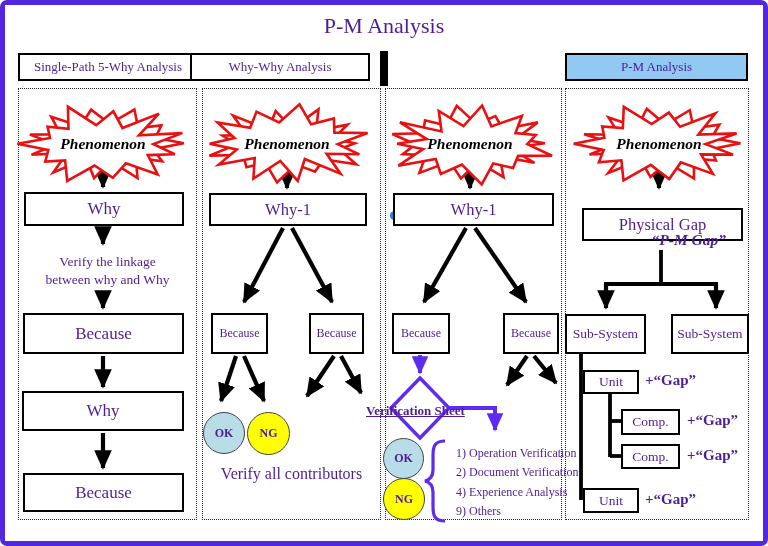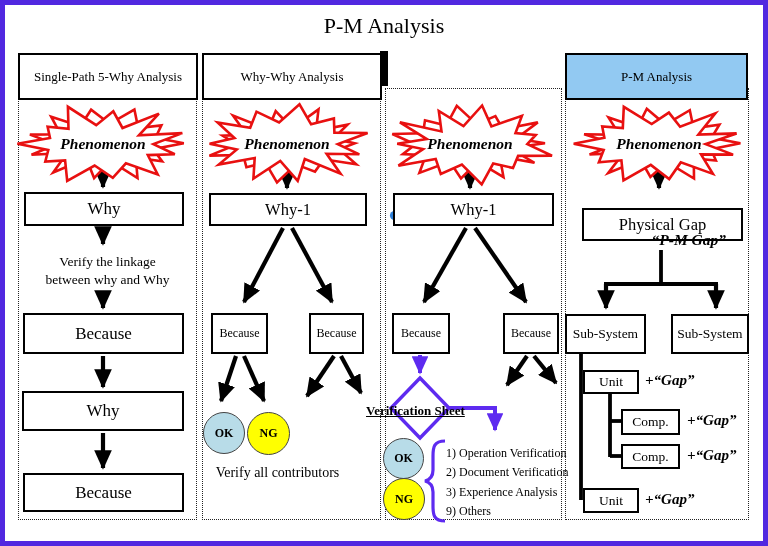--- a/index.html
+++ b/index.html
@@ -1,21 +1,21 @@
 <!DOCTYPE html>
 <html style="--frame-border: #5128e0; --header-highlight: #92c9f2; --starburst-red: #e81010; --flow-purple: #5e2bf0; --ok-fill: #b8dce8; --ng-fill: #ffff00; --annotation-dots: #2e7fd8;"><head>
 <meta charset="utf-8">
 <style>
   html,body{margin:0;padding:0;background:#fff;}
   #stage{position:relative;width:768px;height:546px;background:#fff;
-         font-family:"Liberation Serif","DejaVu Serif",serif;color:#000000;overflow:hidden;}
+         font-family:"Liberation Serif","DejaVu Serif",serif;color:#4c1d95;overflow:hidden;border-radius:7px;}
   #frame{position:absolute;left:0;top:0;right:0;bottom:0;border:5px solid var(--frame-border,#5128e0);
          z-index:10;pointer-events:none;}
   .title{position:absolute;left:0;top:13px;width:768px;text-align:center;font-size:22px;z-index:4;}
-  .hdr{position:absolute;top:53px;height:47px;border:2.5px solid #000;background:#fff;box-sizing:border-box;
+  .hdr{position:absolute;top:53px;height:28px;border:2.5px solid #000;background:#fff;box-sizing:border-box;
        display:flex;align-items:center;justify-content:center;font-size:13px;z-index:4;}
   .hdr.blue{background:var(--header-highlight,#92c9f2);}
   .hdr-divider{position:absolute;left:380px;top:51px;width:8px;height:35px;background:#000;z-index:5;}
   .col{position:absolute;top:88px;height:432px;border:1.5px dotted #222;box-sizing:border-box;z-index:1;}
   .box{position:absolute;background:#fff;border:2.8px solid #000;box-sizing:border-box;z-index:3;
        display:flex;align-items:center;justify-content:center;}
   .f17{font-size:17px;} .f16{font-size:16.5px;} .f12{font-size:12px;} .f13{font-size:13.5px;}
   .note{position:absolute;text-align:center;z-index:4;}
   .circle{position:absolute;border-radius:50%;border:1.6px solid #444;box-sizing:border-box;z-index:4;
           display:flex;align-items:center;justify-content:center;font-weight:bold;font-size:12px;}
@@ -23,36 +23,36 @@
   .burst{position:absolute;width:176px;height:92px;z-index:2;}
   .burst polygon{fill:#fff;stroke:var(--starburst-red,#e81010);stroke-width:2.6;stroke-linejoin:miter;}
   .burst-label{font-style:italic;font-weight:bold;font-size:15.5px;text-anchor:middle;
                font-family:"Liberation Serif","DejaVu Serif",serif;}
   #overlay{position:absolute;left:0;top:0;z-index:2;}
   .ar{stroke:#000;stroke-width:4.2;}
   .ln{stroke:#000;stroke-width:3.8;fill:none;}
   .pl{stroke:var(--flow-purple,#5e2bf0);fill:none;}
   .vsheet{position:absolute;left:366px;top:403px;font-size:13px;font-weight:bold;
           text-decoration:underline;white-space:nowrap;z-index:5;}
-  .checklist{position:absolute;left:446px;top:444px;width:118px;font-size:12px;line-height:19.4px;
+  .checklist{position:absolute;left:456px;top:444px;width:118px;font-size:12px;line-height:19.4px;
              white-space:nowrap;z-index:4;}
-  .gap{position:absolute;width:66px;font-size:15px;font-weight:bold;font-style:italic;z-index:4;}
+  .gap{position:absolute;width:66px;font-size:15px;font-weight:bold;z-index:4;}
   .pmgap{position:absolute;left:596px;top:231px;width:130px;text-align:right;
          font-size:15.5px;font-weight:bold;font-style:italic;z-index:4;}
 </style>
 </head>
 <body>
 
 <div id="stage">
   <div id="frame"></div>
 
   <div class="title">P-M Analysis</div>
 
   <div class="hdr" style="left:18px;width:180px;">Single-Path 5-Why Analysis</div>
-  <div class="hdr" style="left:202px;width:180px;text-align:center;">Why-Why Analysis</div>
+  <div class="hdr" style="left:190px;width:180px;text-align:center;">Why-Why Analysis</div>
   <div class="hdr blue" style="left:565px;width:183px;">P-M Analysis</div>
   <div class="hdr-divider"></div>
 
   <div class="col" style="left:18px;width:179px;"></div>
   <div class="col" style="left:202px;width:179px;"></div>
   <div class="col" style="left:385px;width:177px;"></div>
   <div class="col" style="left:565px;width:184px;"></div>
 
   <svg id="overlay" width="768" height="546" viewBox="0 0 768 546">
     <defs>
@@ -142,32 +142,32 @@
   </div>
   <div class="box f17" style="left:23px;top:313px;width:161px;height:41px;">Because</div>
   <div class="box f17" style="left:22px;top:391px;width:162px;height:40px;">Why</div>
   <div class="box f17" style="left:23px;top:473px;width:161px;height:39px;">Because</div>
 
   <div class="box f16" style="left:209px;top:193px;width:158px;height:33px;">Why-1</div>
   <div class="box f12" style="left:211px;top:313px;width:57px;height:41px;">Because</div>
   <div class="box f12" style="left:309px;top:313px;width:55px;height:41px;">Because</div>
   <div class="circle ok" style="left:203px;top:412px;width:42px;height:42px;">OK</div>
   <div class="circle ng" style="left:247px;top:412px;width:43px;height:43px;">NG</div>
-  <div class="note" style="left:188px;top:465px;width:179px;font-size:14px;">Verify all contributors</div>
+  <div class="note" style="left:202px;top:465px;width:179px;font-size:16px;">Verify all contributors</div>
 
   <div class="box f16" style="left:393px;top:193px;width:161px;height:33px;">Why-1</div>
   <div class="box f12" style="left:392px;top:313px;width:58px;height:41px;">Because</div>
   <div class="box f12" style="left:503px;top:313px;width:56px;height:41px;">Because</div>
   <div class="vsheet">Verification Sheet</div>
   <div class="circle ok" style="left:383px;top:438px;width:41px;height:41px;">OK</div>
   <div class="circle ng" style="left:383px;top:478px;width:42px;height:42px;">NG</div>
   <div class="checklist">
     <div>1) Operation Verification</div>
     <div>2) Document Verification</div>
-    <div>3) Experience Analysis</div>
+    <div>4) Experience Analysis</div>
     <div>9) Others</div>
   </div>
 
   <div class="box f16" style="left:582px;top:208px;width:161px;height:33px;">Physical Gap</div>
   <div class="pmgap">“P-M Gap”</div>
   <div class="box f13" style="left:565px;top:314px;width:81px;height:40px;">Sub-System</div>
   <div class="box f13" style="left:671px;top:314px;width:78px;height:40px;">Sub-System</div>
   <div class="box f13" style="left:583px;top:370px;width:56px;height:24px;">Unit</div>
   <div class="gap" style="left:645px;top:372px;">+“Gap”</div>
   <div class="box f13" style="left:621px;top:409px;width:59px;height:26px;">Comp.</div>

